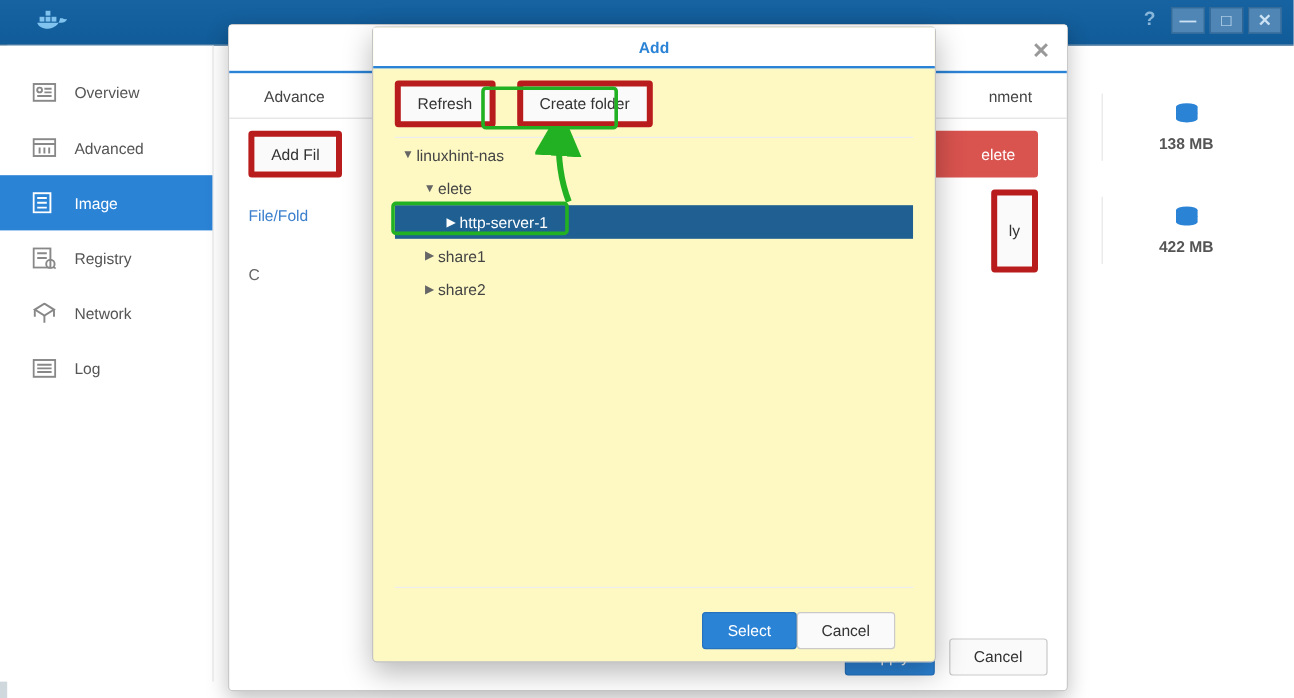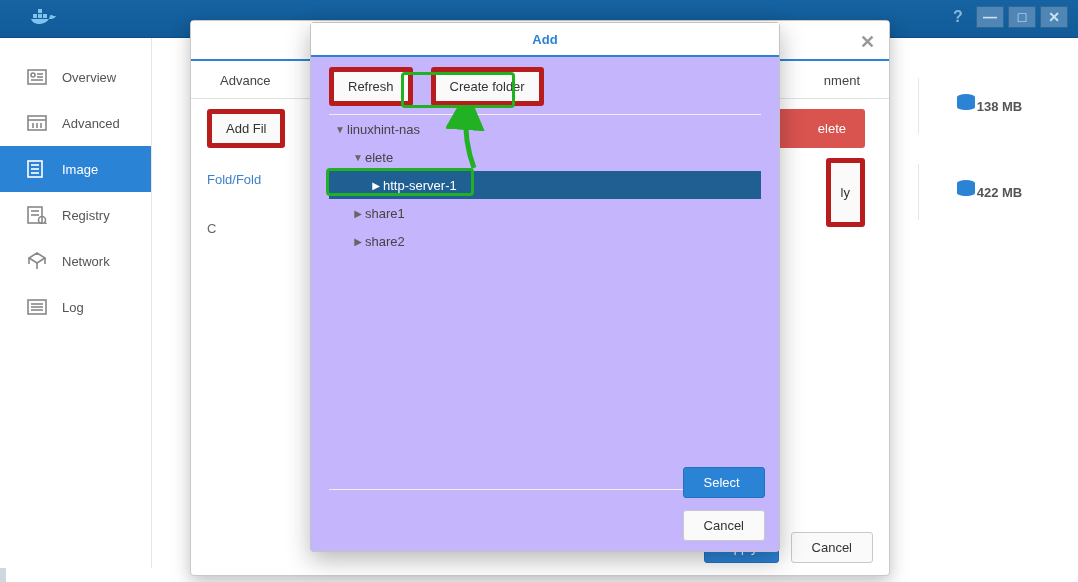--- a/index.html
+++ b/index.html
@@ -6,61 +6,61 @@
 body { background: #fff; width: 1078px; height: 582px; overflow: hidden; position: relative; }
 
 
 .titlebar { height: 38px; background: linear-gradient(#1763a2, #105b98); border-bottom: 1px solid #0d4d82; position: relative; }
 .titlebar .logo { position: absolute; left: 30px; top: 8px; color: #9dd2f6; }
 .titlebar .winbtns { position: absolute; right: 10px; top: 6px; display: flex; gap: 4px; }
 .titlebar .winbtn { width: 28px; height: 22px; background: #4f86b5; border: 1px solid #2f6694; color: #cde3f4; display: flex; align-items: center; justify-content: center; font-size: 14px; font-weight: bold; cursor: pointer; }
 .titlebar .winbtn.help { background: transparent; border: none; color: #88b6da; font-size: 16px; }
 
 
-.sidebar { position: absolute; left: 0; top: 38px; width: 152px; height: 530px; background: #fff; border-right: 1px solid #e6e6e6; padding-top: 16px; }
+.sidebar { position: absolute; left: 0; top: 38px; width: 178px; height: 530px; background: #fff; border-right: 1px solid #e6e6e6; padding-top: 16px; }
 .sidebar-item { display: flex; align-items: center; height: 46px; padding-left: 26px; color: #555; cursor: pointer; gap: 14px; }
 .sidebar-item.active { background: #2b83d6; color: #fff; }
 .sidebar-item .sicon { width: 22px; height: 22px; display: flex; align-items: center; justify-content: center; color: #888; }
 .sidebar-item.active .sicon { color: #fff; }
 
 
 .rpanel { position: absolute; right: 20px; top: 78px; width: 140px; }
-.rblock { height: 56px; display: flex; flex-direction: row; align-items: center; justify-content: center; border-left: 1px solid #e6e6e6; margin-bottom: 30px; }
+.rblock { height: 56px; display: flex; flex-direction: column; align-items: center; justify-content: center; border-left: 1px solid #e6e6e6; margin-bottom: 30px; }
 .rblock .dbicon { color: #2b83d6; margin-bottom: 4px; }
 .rblock .lbl { color: #555; font-weight: bold; }
 
 
 .advwin { position: absolute; left: 190px; top: 20px; width: 700px; height: 556px; background: #fff; border: 1px solid #c9c9c9; border-radius: 4px; box-shadow: 0 6px 18px rgba(0,0,0,0.25); }
 .advwin-title { height: 40px; background: #fff; border-bottom: 2px solid #2b83d6; color: #6b6b6b; font-weight: bold; display:flex; align-items:center; justify-content:center; position:relative; }
 .advwin-title .close { position: absolute; right: 14px; top: 10px; color: #999; cursor: pointer; font-size: 18px; }
 .adv-tabs { display: flex; border-bottom: 1px solid #e2e2e2; height: 38px; align-items: stretch; padding: 0 10px; }
 .adv-tab { padding: 16px 18px; display:flex; align-items:center; color: #444; border: 1px solid transparent; border-bottom: none; cursor: pointer; }
 .adv-body { padding: 10px 16px; }
 .adv-btn { display:inline-block; padding: 7px 14px; border: 5px solid #b91c1c; background: #fafafa; border-radius: 3px; color: #333; cursor: pointer; margin-right: 8px; }
 .delbtn { background: #d9534f; border-color: #d9534f; color:#fff;padding-left:36px; }
 .adv-labelrow { margin-top: 14px; color: #3b7fcd; cursor: pointer; }
 .adv-c { position: absolute; left: 16px; top: 200px; color: #666; }
 .adv-foot { position: absolute; bottom: 12px; right: 16px; display:flex; gap: 12px; }
 .bluebtn { background: #2b83d6; border: 1px solid #2472be; color: #fff; padding: 7px 20px; border-radius: 3px; cursor: pointer; }
 .greybtn { background: #fafafa; border: 1px solid #c9c9c9; color: #333; padding: 7px 20px; border-radius: 3px; cursor: pointer; }
 
 
-.adddlg { position: absolute; left: 310px; top: 22px; width: 470px; height: 530px; background: #c4b5fd; border: 1px solid #c3c3c3; border-radius: 4px; box-shadow: 0 8px 24px rgba(0,0,0,0.28); }
+.adddlg { position: absolute; left: 310px; top: 22px; width: 470px; height: 530px; background: #fef9c3; border: 1px solid #c3c3c3; border-radius: 4px; box-shadow: 0 8px 24px rgba(0,0,0,0.28); }
 .adddlg-title { height: 34px; background: #fff; border-bottom: 2px solid #2b83d6; color: #2b83d6; font-weight: bold; display:flex; align-items:center; justify-content:center; }
 .adddlg-top { padding: 10px 18px 8px 18px; display: flex; gap: 10px; }
 .adddlg-body { padding: 0 18px; }
 .tree { border-top: 1px solid #eee; border-bottom: 1px solid #eee; height: 376px; overflow: auto; }
 .trow { height: 28px; display:flex; align-items:center; color: #444; cursor: pointer; }
 .trow .arr { width: 14px; text-align: center; color: #666; font-size: 10px; }
 .trow.lvl0 { padding-left: 4px; }
 .trow.lvl1 { padding-left: 22px; }
 .trow.lvl2 { padding-left: 40px; }
 .trow.sel { background: #1f5f92; color: #fff; }
 .trow.sel .arr { color: #fff; }
-.adddlg-foot { position: absolute; bottom: 10px; right: 14px; display: flex; gap: 12px; flex-direction: column; }
+.adddlg-foot { position: absolute; bottom: 10px; right: 33px; display: flex; gap: 0; }
 
 
 .hl { position: absolute; border: 3px solid #22b122; border-radius: 4px; pointer-events: none; }
 .hl-create { left: 401px; top: 72px; width: 114px; height: 36px; }
 .hl-selrow { left: 326px; top: 168px; width: 148px; height: 28px; }
 
 
 .garrow { position: absolute; left: 446px; top: 106px; pointer-events: none; }
 
 
@@ -191,21 +191,21 @@
     <div class="adv-tab">Advance</div>
     <div style="flex:1"></div>
     <div class="adv-tab">nment</div>
   </div>
   <div class="adv-body">
     <div style="display:flex; justify-content:space-between; align-items:center;">
       <span class="adv-btn">Add Fil</span>
       <span class="adv-btn delbtn">elete</span>
     </div>
     <div style="display:flex; justify-content:space-between; margin-top:10px;">
-      <span class="adv-labelrow">Fold/Fold</span>
+      <span class="adv-labelrow">File/Fold</span>
       <span class="adv-btn" style="padding:22px 10px">ly</span>
     </div>
   </div>
   <div class="adv-c">C</div>
   <div class="adv-foot">
     <span class="bluebtn">Apply</span>
     <span class="greybtn">Cancel</span>
   </div>
 </div>
 

